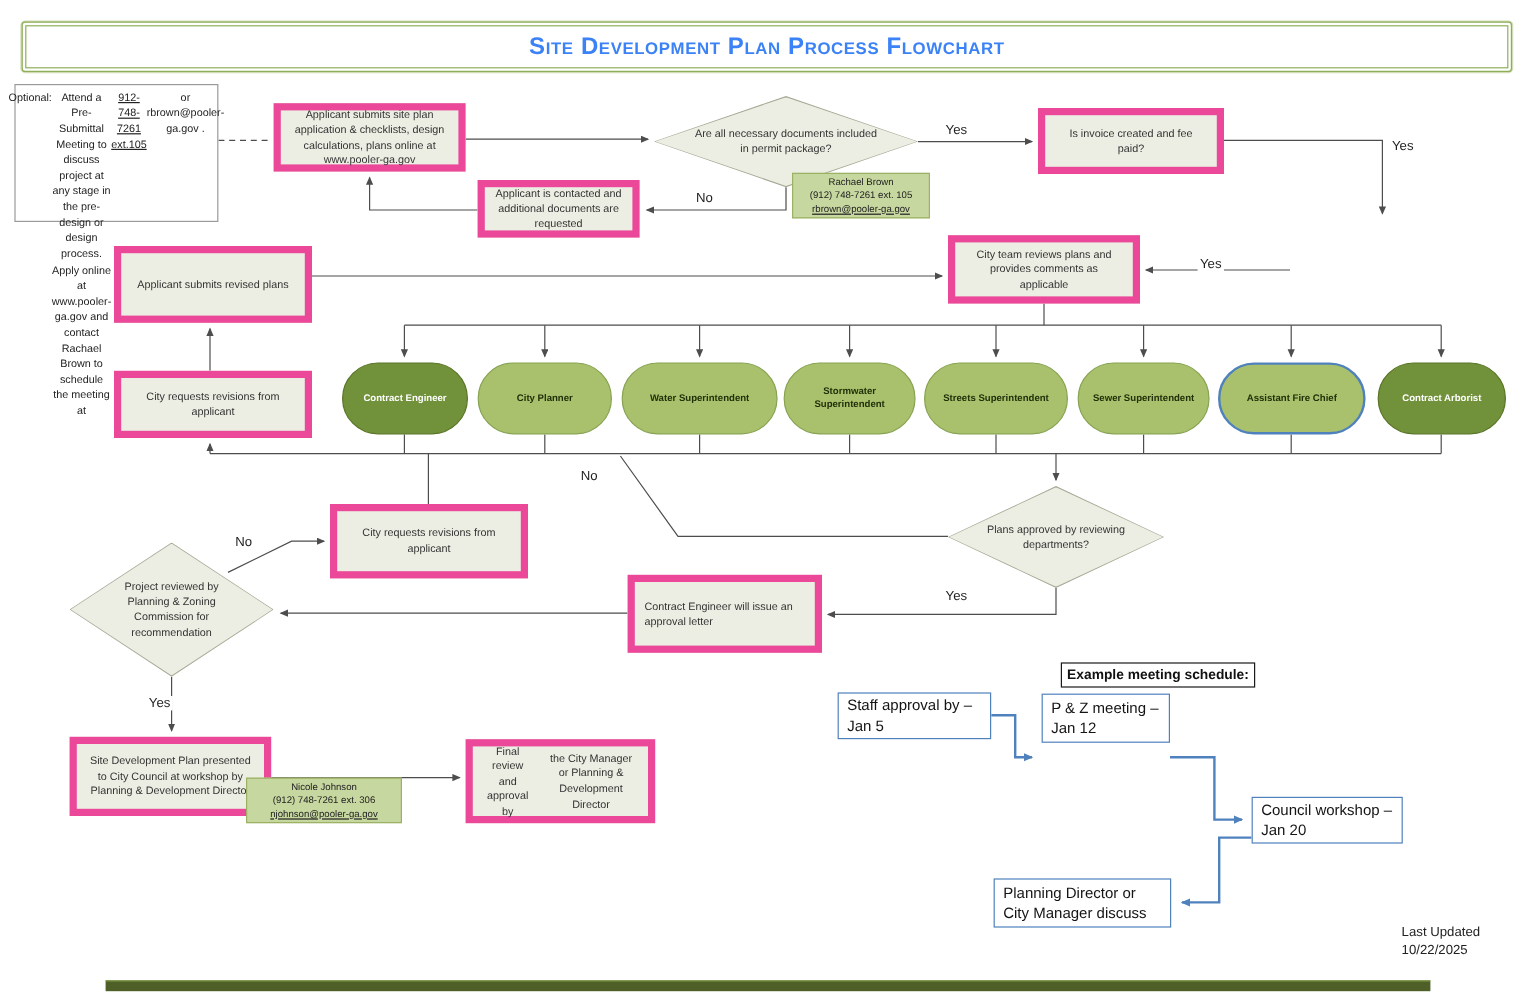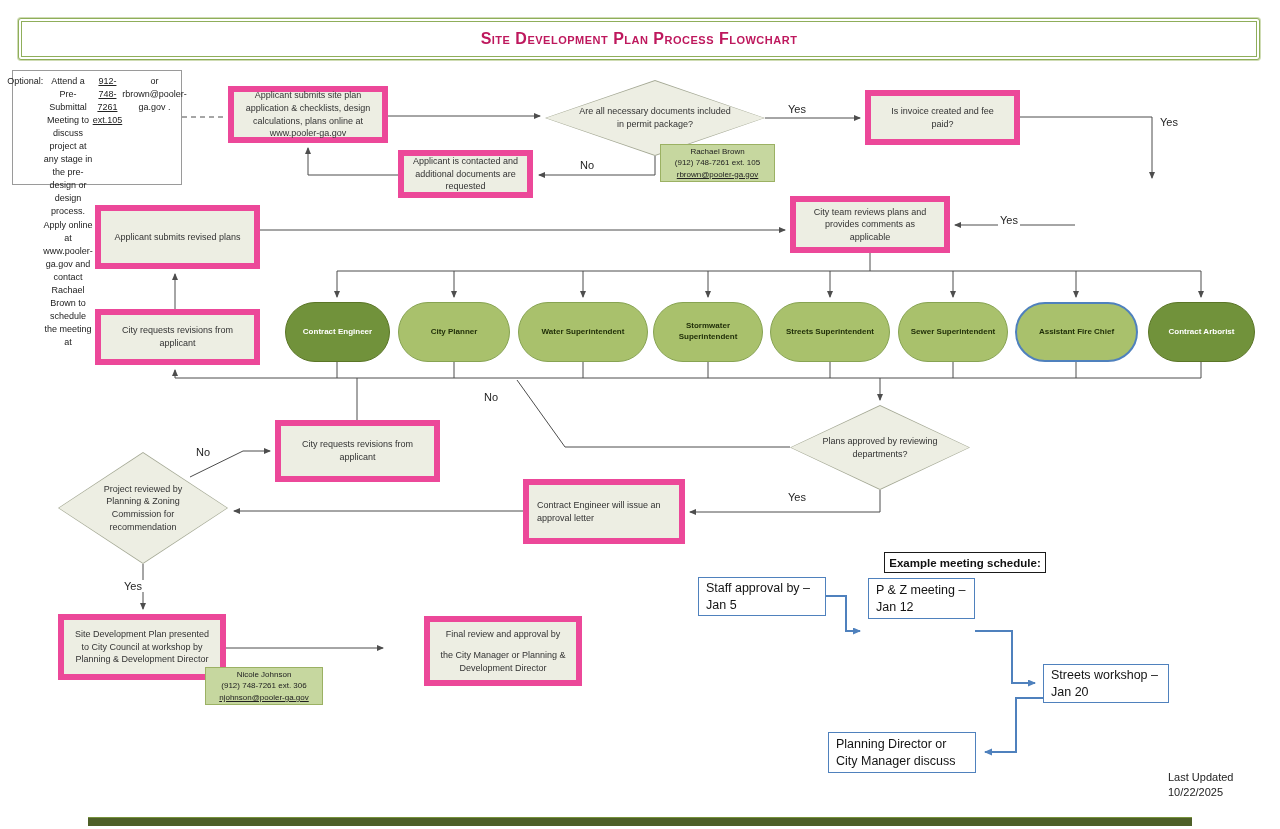--- a/index.html
+++ b/index.html
@@ -4,27 +4,27 @@
 <style>
   * { margin:0; padding:0; box-sizing:border-box; }
   html,body { background:#ffffff; }
   body { font-family:"Liberation Sans", sans-serif; }
   .canvas { position:relative; width:1280px; height:829px; background:#ffffff; overflow:hidden; }
   svg.connectors { position:absolute; left:0; top:0; width:1280px; height:829px; pointer-events:none; }
 
   .title-box { position:absolute; left:18px; top:18px; width:1242px; height:42px;
     border:4px double #8fae5a; box-shadow:0 0 0 1px #cfdcb4; border-radius:3px;
     display:flex; align-items:center; justify-content:center; background:#fff; }
-  .title-box span { font-variant:small-caps; font-size:16px; font-weight:600; letter-spacing:.5px; color:#be185d; }
+  .title-box span { font-variant:small-caps; font-size:20px; font-weight:600; letter-spacing:.5px; color:#3b82f6; }
 
   .node { position:absolute; background:#edeee3; border:6px solid #ec4899;
     display:flex; align-items:center; justify-content:center; text-align:center;
     font-size:9px; color:#333; padding:4px 8px; line-height:1.4; }
   .node.left { justify-content:flex-start; text-align:left; }
-  .node.col { flex-direction:column; gap:9px;margin-left:36px; }
+  .node.col { flex-direction:row; gap:9px; }
 
   .optional { position:absolute; left:12px; top:70px; width:170px; height:115px;
     background:#fff; border:1px solid #9a9a9a; font-size:9px; color:#222; text-align:center;
     display:flex; flex-direction:row; justify-content:center; padding:4px 8px; line-height:1.45; }
   .optional .u { text-decoration:underline; }
 
   .contact { position:absolute; background:#c6d79f; border:1px solid #9bb163;
     font-size:8px; color:#222; text-align:center; display:flex; flex-direction:column;
     justify-content:center; line-height:1.45; padding:2px 4px; }
   .contact .u { text-decoration:underline; }
@@ -202,21 +202,21 @@
   <div class="diamond" style="left:58px;top:452px;width:170px;height:112px">
     <div class="d-border"></div>
     <div class="d-fill"></div>
     <div class="d-text">Project reviewed by Planning &amp; Zoning Commission for recommendation</div>
   </div>
 
   <div class="node" style="left:58px;top:614px;width:168px;height:66px">
     <span>Site Development Plan presented to City Council at workshop by Planning &amp; Development Director</span>
   </div>
 
-  <div class="contact" style="left:205px;top:667px;width:118px;height:38px">
+  <div class="contact" style="left:205px;top:648px;width:130px;height:38px">
     <div>Nicole Johnson</div>
     <div>(912) 748-7261 ext. 306</div>
     <div class="u">njohnson@pooler-ga.gov</div>
   </div>
 
   <div class="node col" style="left:388px;top:616px;width:158px;height:70px">
     <span>Final review and approval by</span>
     <span>the City Manager or Planning &amp; Development Director</span>
   </div>
 
@@ -226,21 +226,21 @@
 
   <div class="sched" style="left:698px;top:577px;width:128px;height:39px">
     <span>Staff approval by –</span>
     <span>Jan 5</span>
   </div>
   <div class="sched" style="left:868px;top:578px;width:107px;height:41px">
     <span>P &amp; Z meeting –</span>
     <span>Jan 12</span>
   </div>
   <div class="sched" style="left:1043px;top:664px;width:126px;height:39px">
-    <span>Streets workshop –</span>
+    <span>Council workshop –</span>
     <span>Jan 20</span>
   </div>
   <div class="sched" style="left:828px;top:732px;width:148px;height:41px">
     <span>Planning Director or</span>
     <span>City Manager discuss</span>
   </div>
 
   <div class="lbl" style="left:786px;top:103px">Yes</div>
   <div class="lbl" style="left:578px;top:159px">No</div>
   <div class="lbl" style="left:1158px;top:116px">Yes</div>

